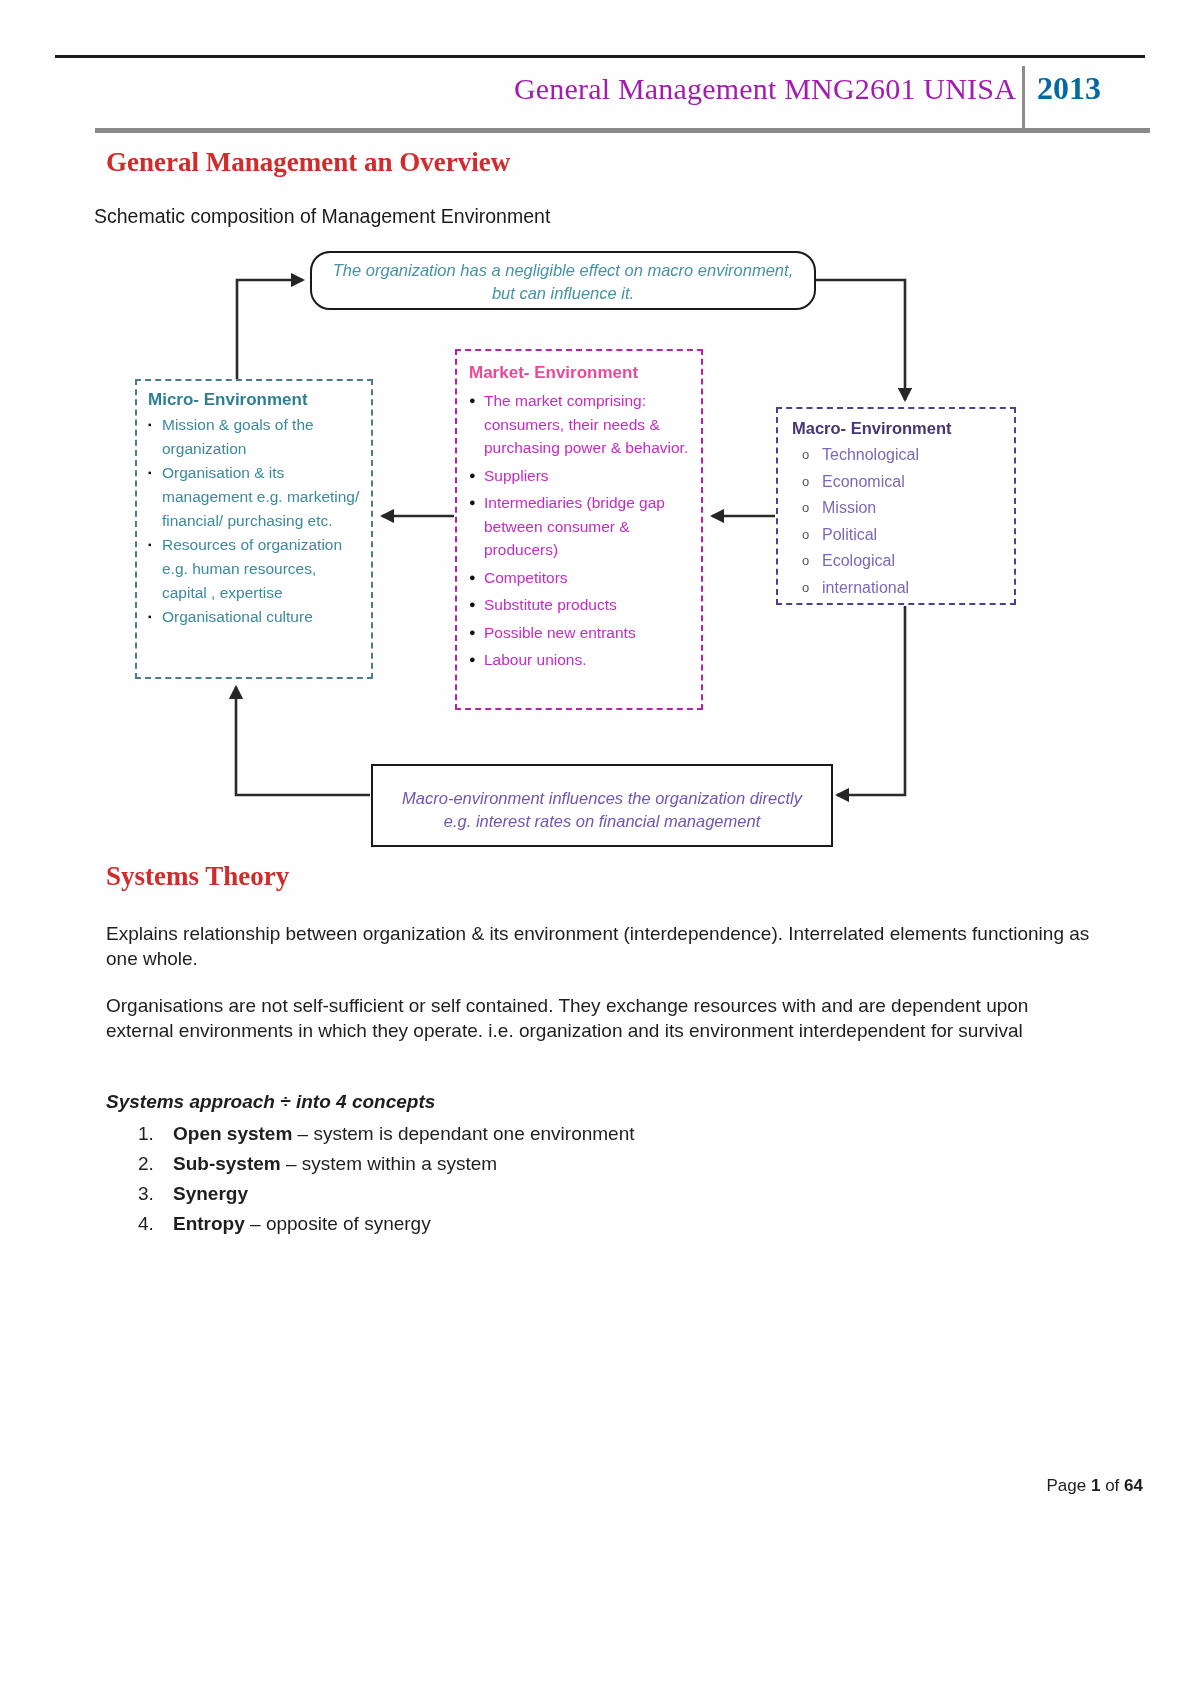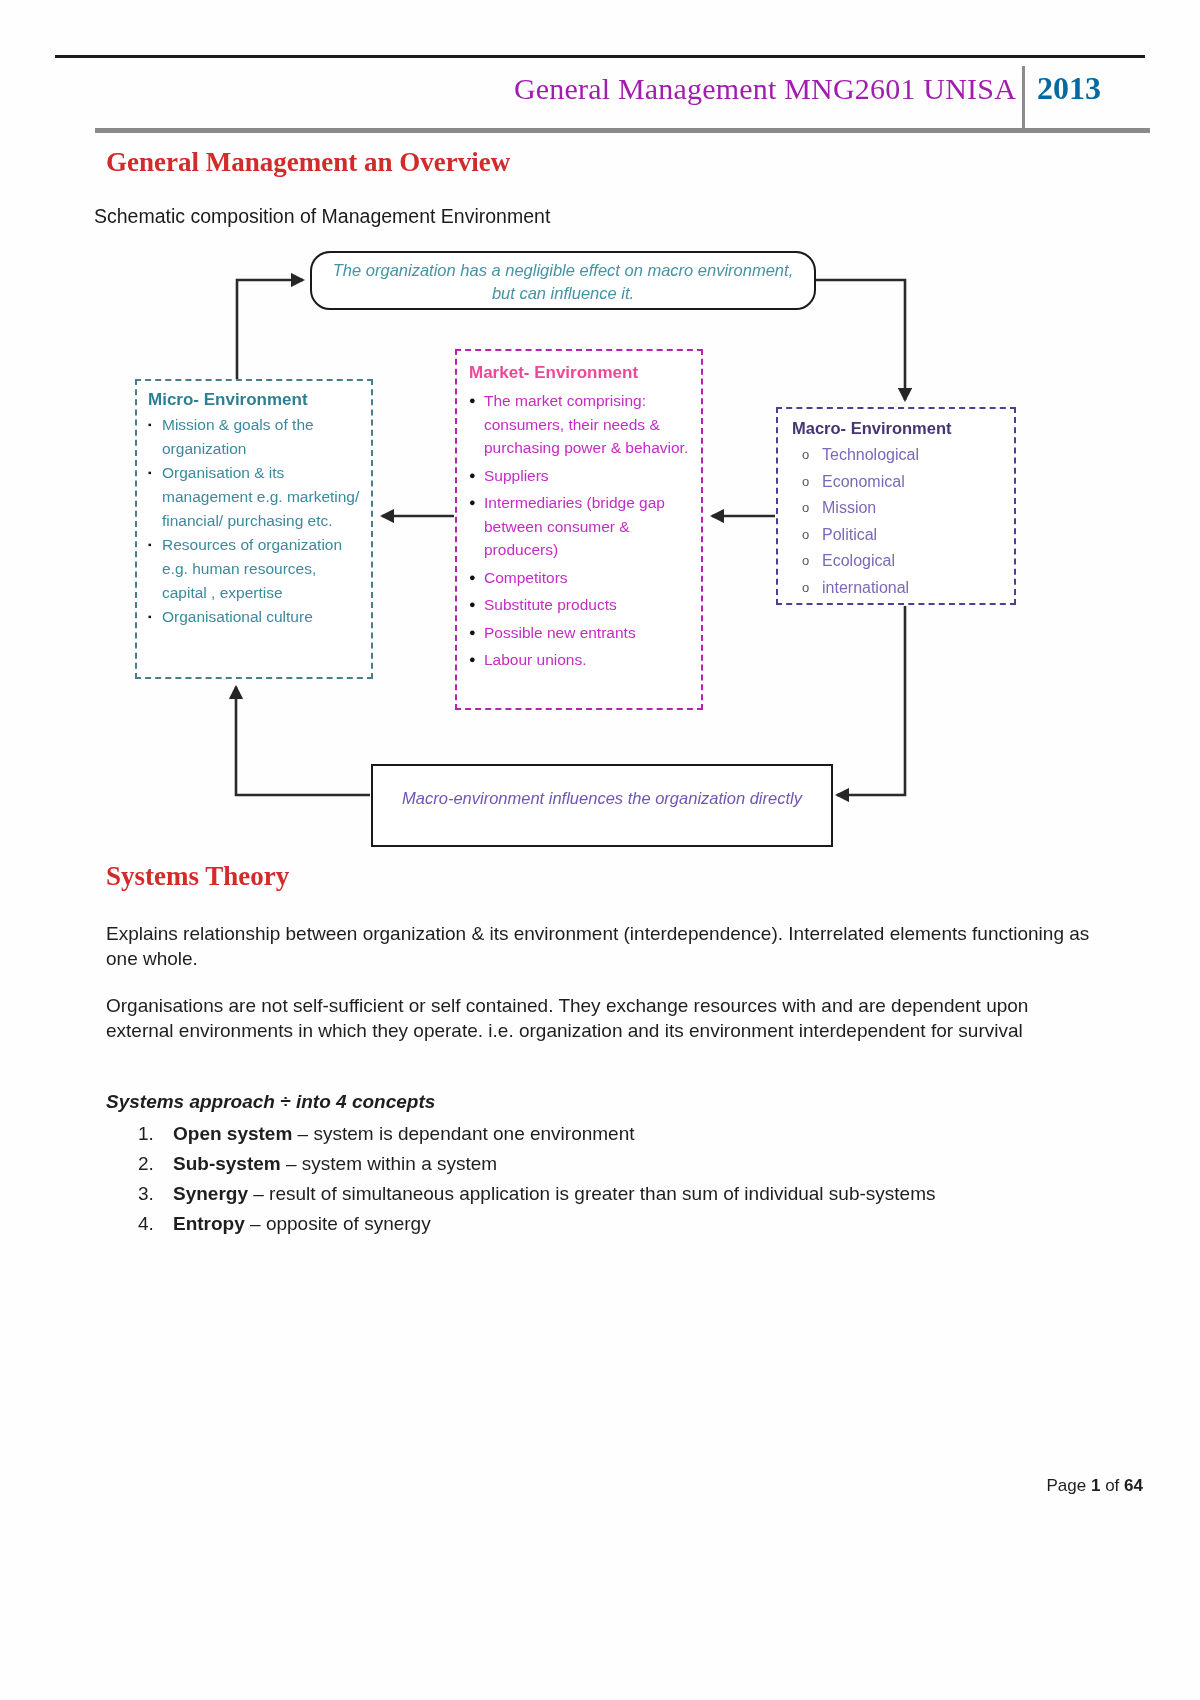--- a/index.html
+++ b/index.html
@@ -167,20 +167,21 @@
       <span>Ecological</span>
     </div>
   <div class="itm">
       <span class="blt">o</span>
       <span>international</span>
     </div>
 </div>
 
 <div class="abs note-box bottom-note">
   <div>Macro-environment influences the organization directly</div>
+  <div>e.g. interest rates on financial management</div>
 </div>
 
 <div class="abs h-red h-systems">Systems Theory</div>
 <div class="abs para para1">Explains relationship between organization &amp; its environment (interdependence). Interrelated elements functioning as one whole.</div>
 <div class="abs para para2">Organisations are not self-sufficient or self contained. They exchange resources with and are dependent upon external environments in which they operate. i.e. organization and its environment interdependent for survival</div>
 <div class="abs subhead">Systems approach ÷ into 4 concepts</div>
 
 <div class="abs numlist">
   <div class="li">
     <span class="no">1.</span>
@@ -188,21 +189,20 @@
       <span>– system is dependant one environment</span>
   </div>
   <div class="li">
     <span class="no">2.</span>
       <span class="term">Sub-system </span>
       <span>– system within a system</span>
   </div>
   <div class="li">
     <span class="no">3.</span>
       <span class="term">Synergy </span>
-      <span>– result of simultaneous application is greater than sum of individual sub-systems</span>
   </div>
   <div class="li">
     <span class="no">4.</span>
       <span class="term">Entropy </span>
       <span>– opposite of synergy</span>
   </div>
 </div>
 
 <div class="abs footer">
   <span>Page</span>

